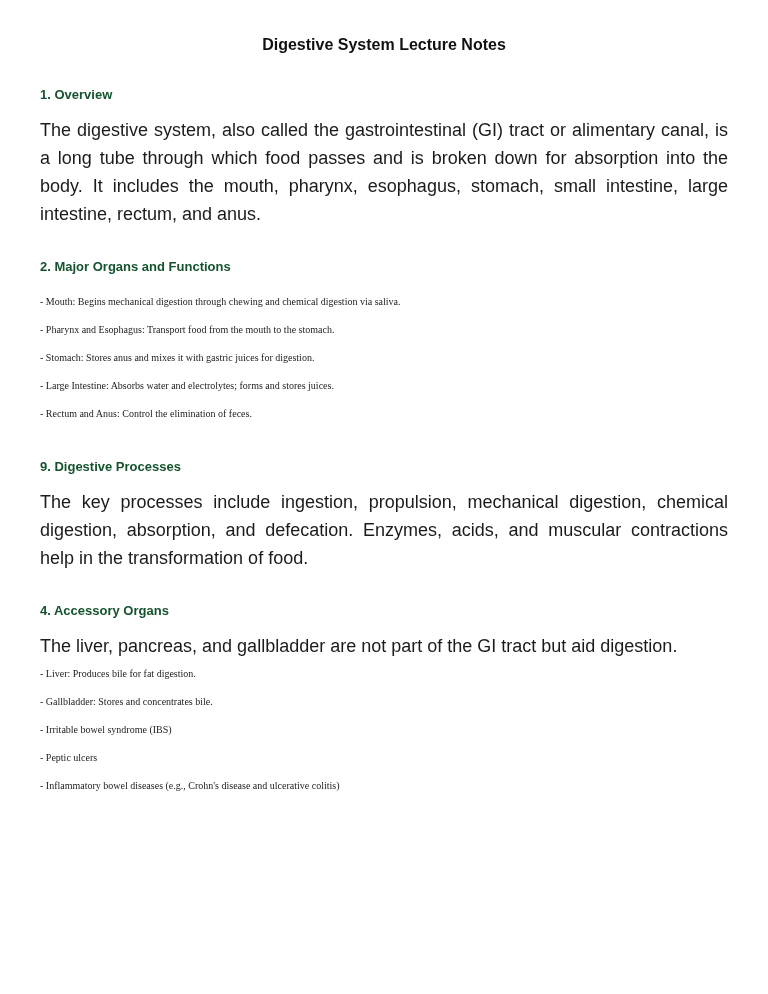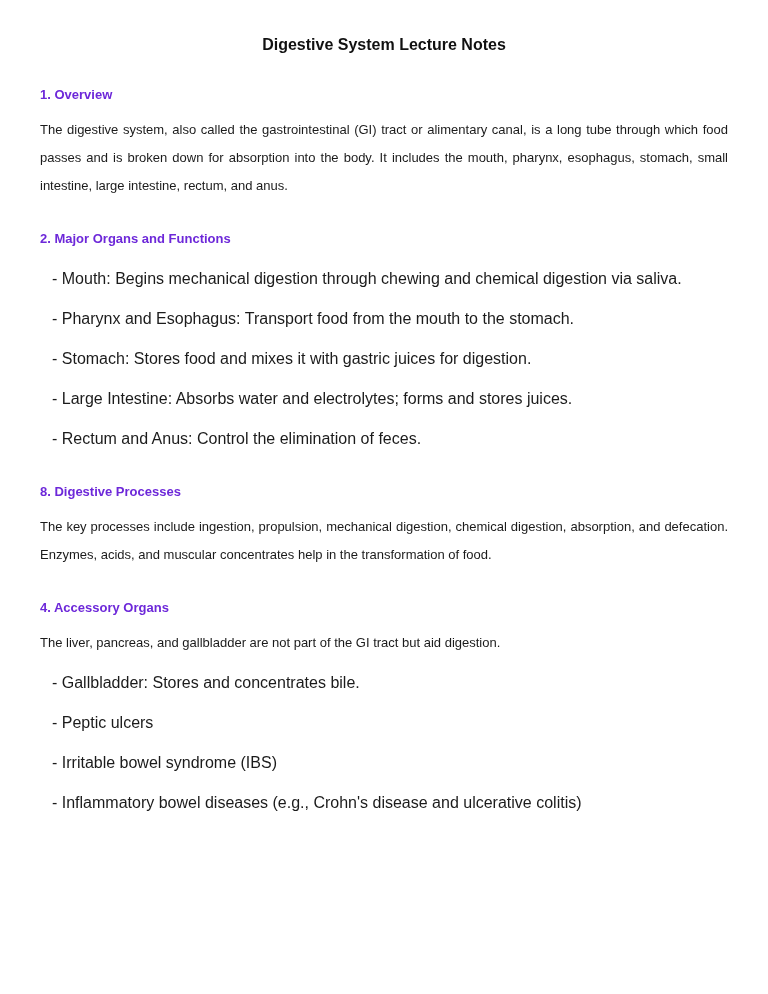--- a/index.html
+++ b/index.html
@@ -25,66 +25,68 @@
     font-weight: bold;
     text-align: center;
     margin: 0 0 8px 0;
     color: #111111;
   }
   .sec-heading {
     font-size: 13px;
     line-height: 28px;
     font-weight: bold;
     margin: 25px 0 7px 0;
-    color: #6d28d9;
+    color: #14532d;
   }
   .para {
-    font-size: 13px;
+    font-size: 18px;
     line-height: 28px;
     margin: 0;
     text-align: justify;
   }
   .line {
-    font-size: 16px;
+    font-size: 10px;
     line-height: 28px;
-    margin: 12px;
+    margin: 0;
     text-align: left;
+    font-family: Liberation Serif, serif;
   }
 </style>
 </head>
 <body>
 
 <div class="page">
 
   <h1 class="doc-title">Digestive System Lecture Notes</h1>
 
   <section>
     <h2 class="sec-heading">1. Overview</h2>
     <p class="para">The digestive system, also called the gastrointestinal (GI) tract or alimentary canal, is a long tube through which food passes and is broken down for absorption into the body. It includes the mouth, pharynx, esophagus, stomach, small intestine, large intestine, rectum, and anus.</p>
   </section>
 
   <section>
     <h2 class="sec-heading">2. Major Organs and Functions</h2>
     <p class="line">- Mouth: Begins mechanical digestion through chewing and chemical digestion via saliva.</p>
     <p class="line">- Pharynx and Esophagus: Transport food from the mouth to the stomach.</p>
-    <p class="line">- Stomach: Stores food and mixes it with gastric juices for digestion.</p>
+    <p class="line">- Stomach: Stores anus and mixes it with gastric juices for digestion.</p>
     <p class="line">- Large Intestine: Absorbs water and electrolytes; forms and stores juices.</p>
     <p class="line">- Rectum and Anus: Control the elimination of feces.</p>
   </section>
 
   <section>
-    <h2 class="sec-heading">8. Digestive Processes</h2>
-    <p class="para">The key processes include ingestion, propulsion, mechanical digestion, chemical digestion, absorption, and defecation. Enzymes, acids, and muscular concentrates help in the transformation of food.</p>
+    <h2 class="sec-heading">9. Digestive Processes</h2>
+    <p class="para">The key processes include ingestion, propulsion, mechanical digestion, chemical digestion, absorption, and defecation. Enzymes, acids, and muscular contractions help in the transformation of food.</p>
   </section>
 
   <section>
     <h2 class="sec-heading">4. Accessory Organs</h2>
     <p class="para">The liver, pancreas, and gallbladder are not part of the GI tract but aid digestion.</p>
+    <p class="line">- Liver: Produces bile for fat digestion.</p>
     <p class="line">- Gallbladder: Stores and concentrates bile.</p>
   </section>
 
   <section>
+    <p class="line">- Irritable bowel syndrome (IBS)</p>
     <p class="line">- Peptic ulcers</p>
-    <p class="line">- Irritable bowel syndrome (IBS)</p>
     <p class="line">- Inflammatory bowel diseases (e.g., Crohn's disease and ulcerative colitis)</p>
   </section>
 
 </div>
 
 </body></html>

